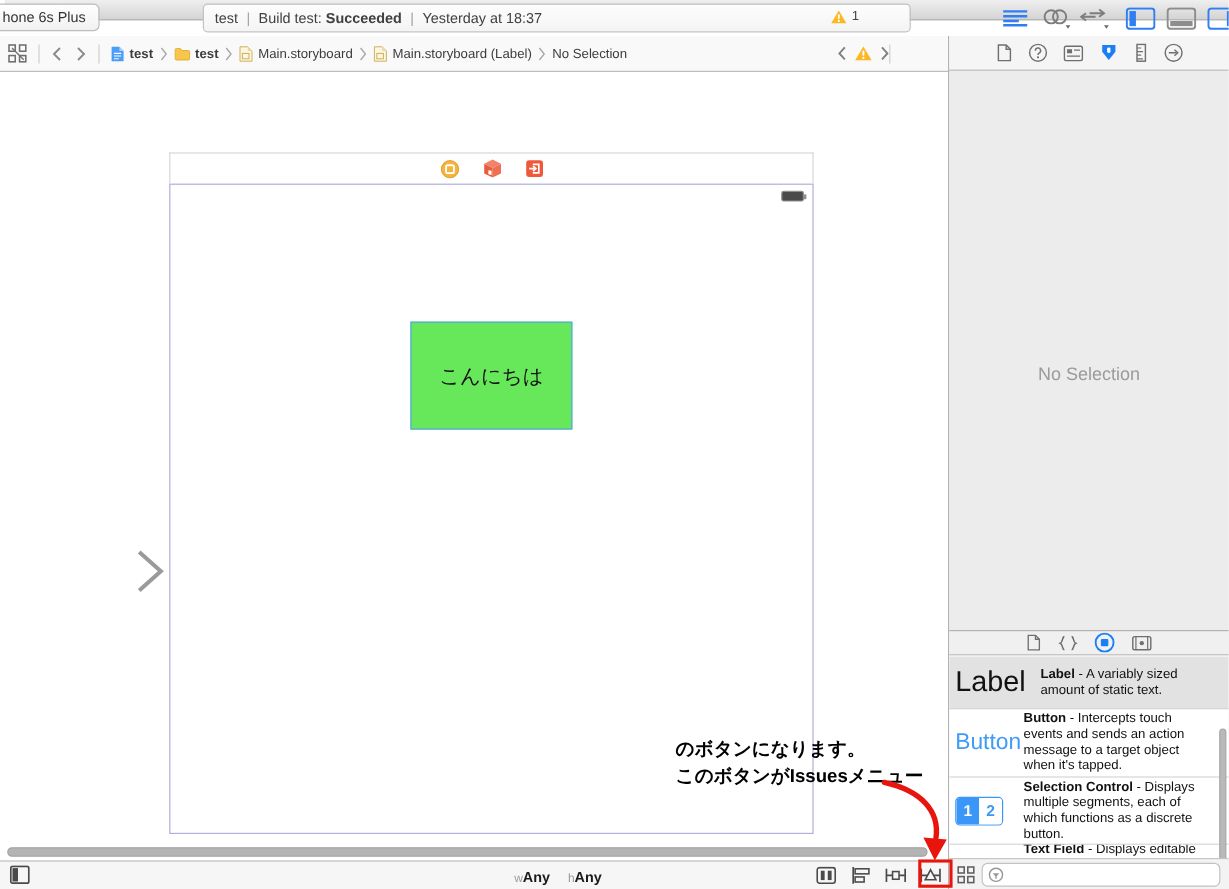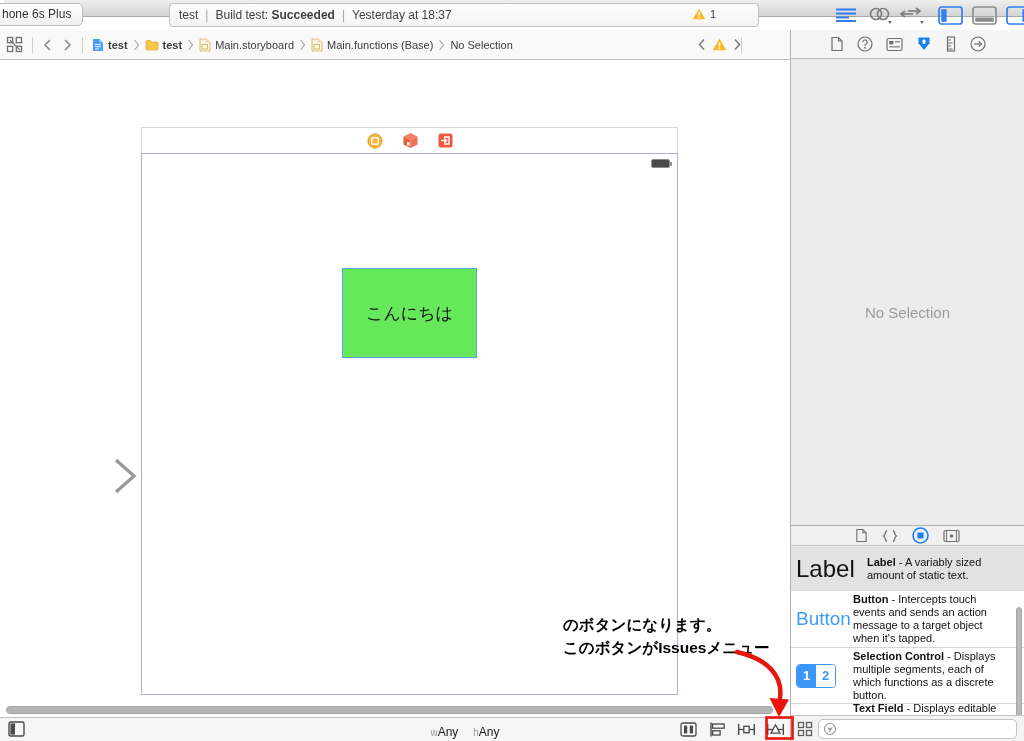--- a/index.html
+++ b/index.html
@@ -77,21 +77,21 @@
     font-size:17px; color:#111; }
   .annotation { position:absolute; left:563px; top:553px; width:220px; font-weight:bold; font-size:15.5px;
     line-height:23px; color:#000; }
   .hscroll { position:absolute; left:6px; top:646px; width:767px; height:8px; background:#b4b4b4;
     border:1px solid #a3a3a3; border-radius:4px; }
 
   
   .cbar { left:0; top:717px; width:790px; height:24px; background:#f6f6f6; border-top:1px solid #bfbfbf; }
   .size-class { position:absolute; left:405px; top:4px; width:120px; text-align:center; white-space:nowrap; }
   .sc-key { font-size:10px; color:#9a9a9a; }
-  .sc-val { font-size:12px; color:#1a1a1a; }
+  .sc-val { font-size:12px; color:#1a1a1a;font-weight:bold; }
   .cbar-icons { position:absolute; right:4px; top:2px; display:flex; gap:7px; align-items:center; }
   .cbar-btn { width:22px; height:18px; display:flex; align-items:center; justify-content:center; }
 
   .overlay-svg { left:0; top:0; width:1024px; height:741px; pointer-events:none; z-index:60; }
 </style>
 </head>
 <body>
 
 <div class="window">
 
@@ -218,21 +218,21 @@
       <svg width="7" height="12" viewBox="0 0 7 12">
           <path d="M1.5 1 L5.5 6 L1.5 11" fill="none" stroke="#a5a5a5" stroke-width="1.1"></path>
         </svg>
 
       <span class="crumb">
         <svg width="12" height="14" viewBox="0 0 12 14">
           <path d="M1 1 h6.5 L11 4.5 V13 H1 Z" fill="#fdf6e1" stroke="#cdae57" stroke-width="0.8"></path>
           <path d="M7.5 1 L11 4.5 H7.5 Z" fill="#ecd9a2"></path>
           <rect x="3" y="6.5" width="5.5" height="4.5" fill="none" stroke="#cdae57" stroke-width="0.8"></rect>
         </svg>
-        <span>Main.functions (Base)</span>
+        <span>Main.storyboard (Label)</span>
       </span>
       <svg width="7" height="12" viewBox="0 0 7 12">
           <path d="M1.5 1 L5.5 6 L1.5 11" fill="none" stroke="#a5a5a5" stroke-width="1.1"></path>
         </svg>
 
       <span class="crumb">
         <span>No Selection</span>
       </span>
     </div>
 

